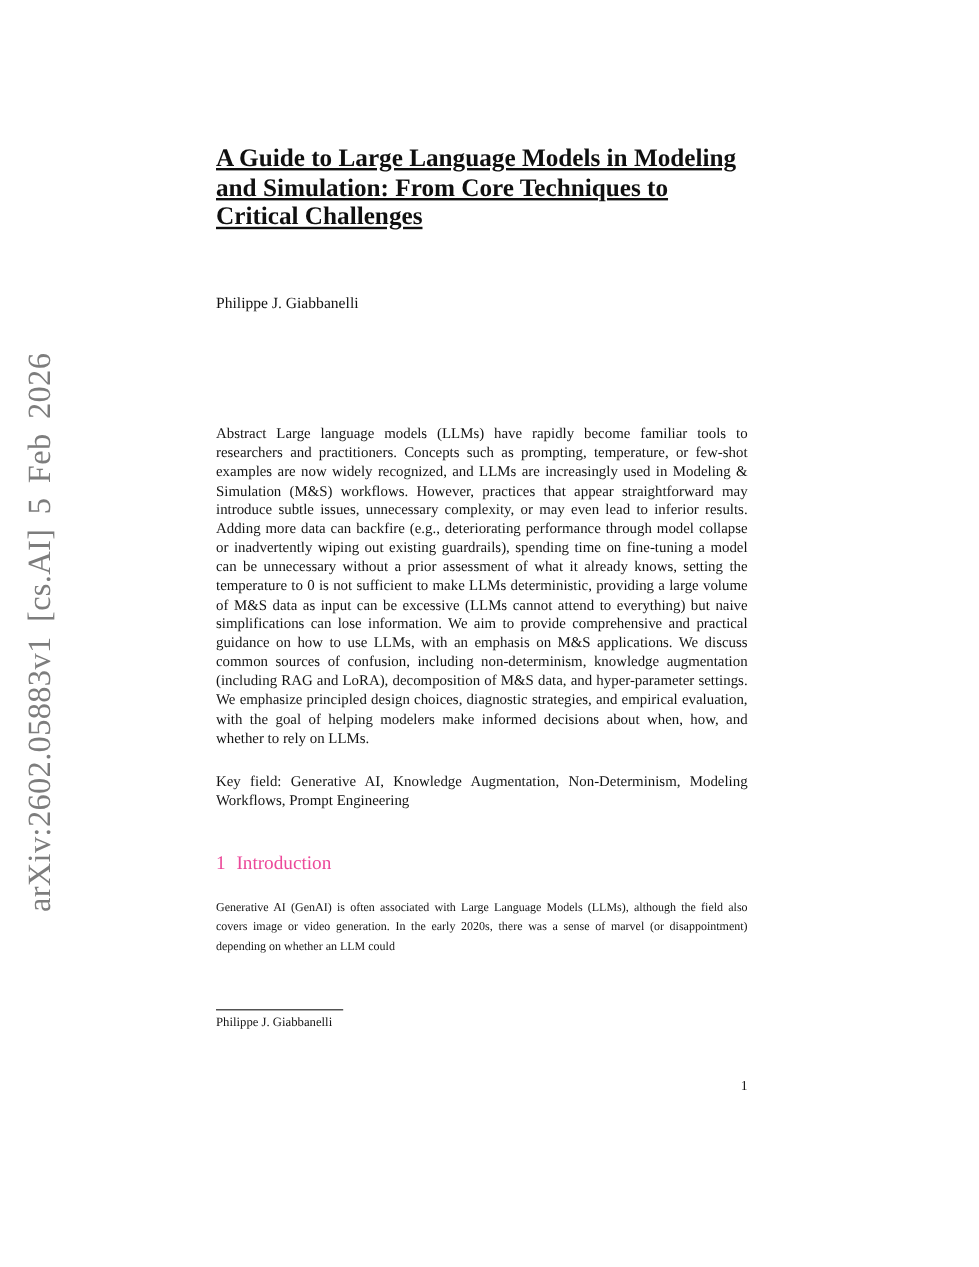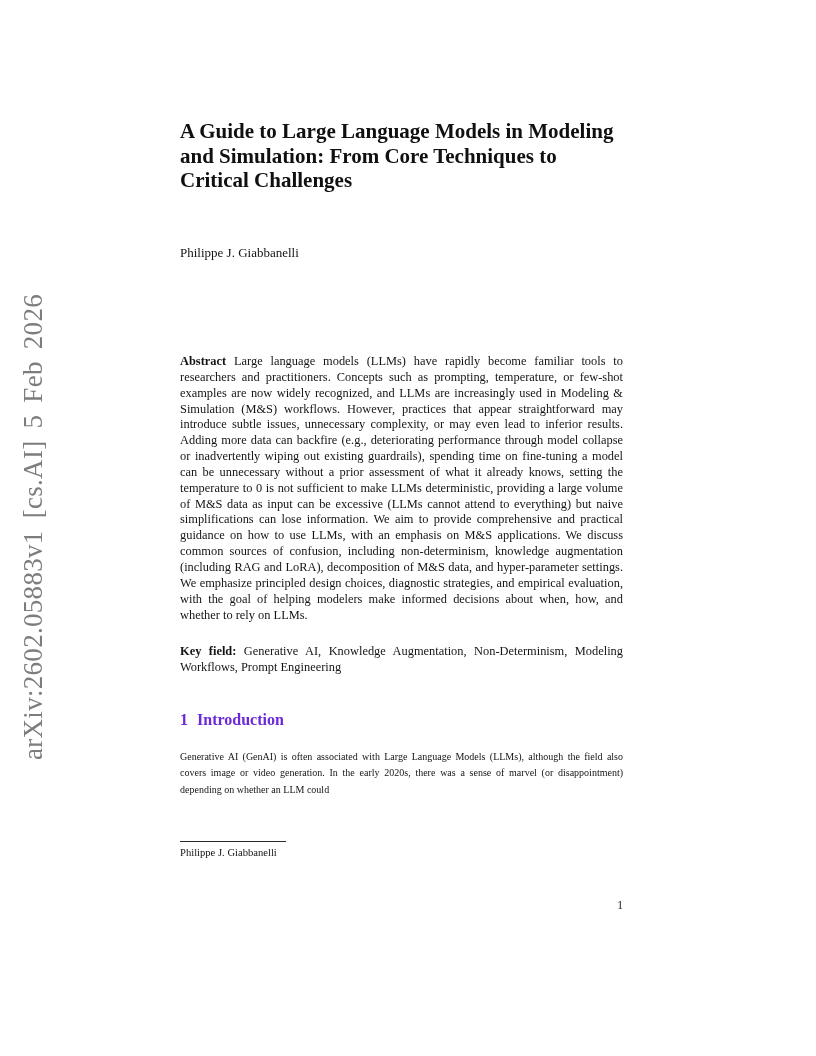--- a/index.html
+++ b/index.html
@@ -37,48 +37,49 @@
     width: 443px;
     margin-top: 24px;
   }
   .title {
     top: 119px;
     margin: 0;
     font-size: 21px;
     line-height: 24.5px;
     font-weight: bold;
     color: #101010;
+    text-decoration: underline;
   }
   .author {
     top: 221px;
     font-size: 13px;
   }
   .abstract {
     top: 354px;
     margin: 0;
     font-size: 12.4px;
     line-height: 15.85px;
     text-align: justify;
   }
   .abstract .lead-label, .keywords .lead-label {
-    font-weight: bold;
+    font-weight: normal;
   }
   .keywords {
     top: 644px;
     margin: 0;
     font-size: 12.4px;
     line-height: 15.85px;
     text-align: justify;
   }
   .section-heading {
     top: 711px;
     margin: 0;
     font-size: 16px;
-    font-weight: bold;
-    color: #6d28d9;
+    font-weight: normal;
+    color: #ec4899;
   }
   .section-heading .sec-num {
     margin-right: 9px;
   }
   .intro {
     top: 749px;
     margin: 0;
     font-size: 10px;
     line-height: 16.4px;
     text-align: justify;

